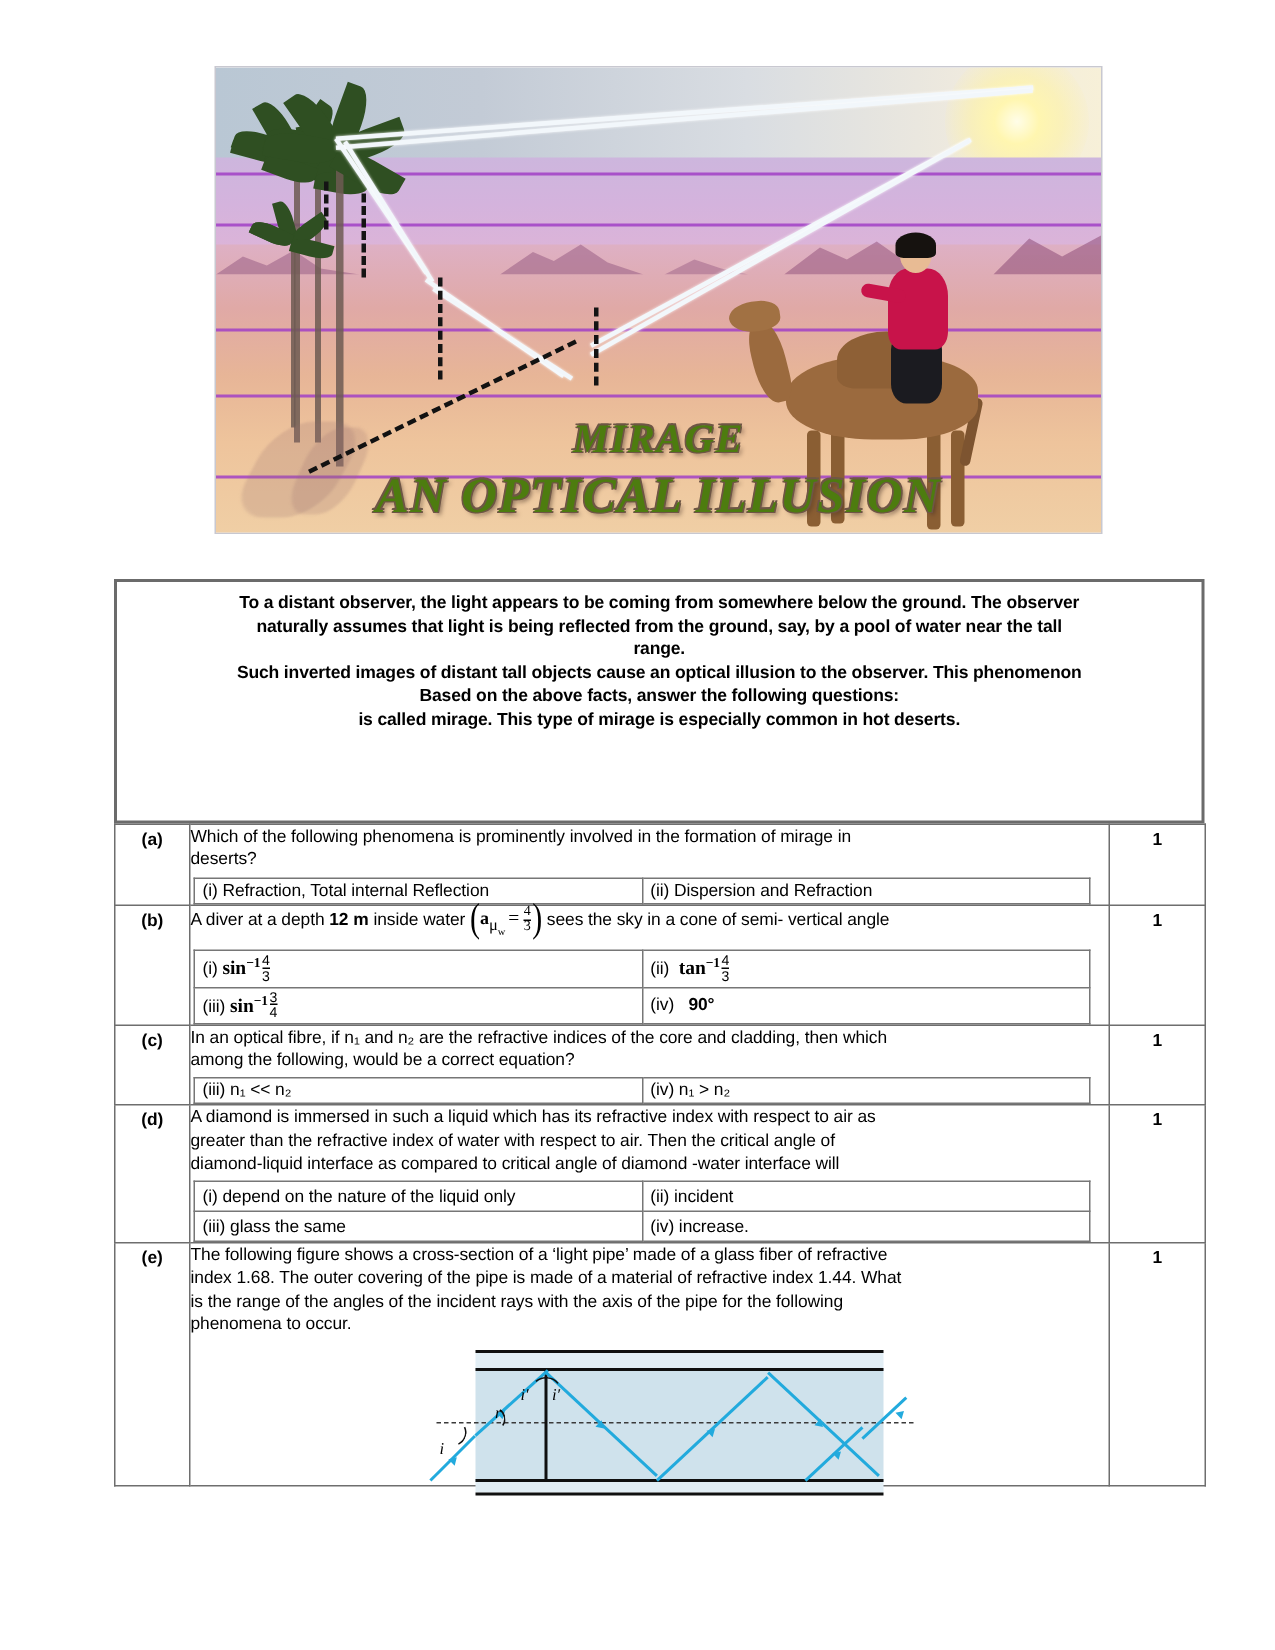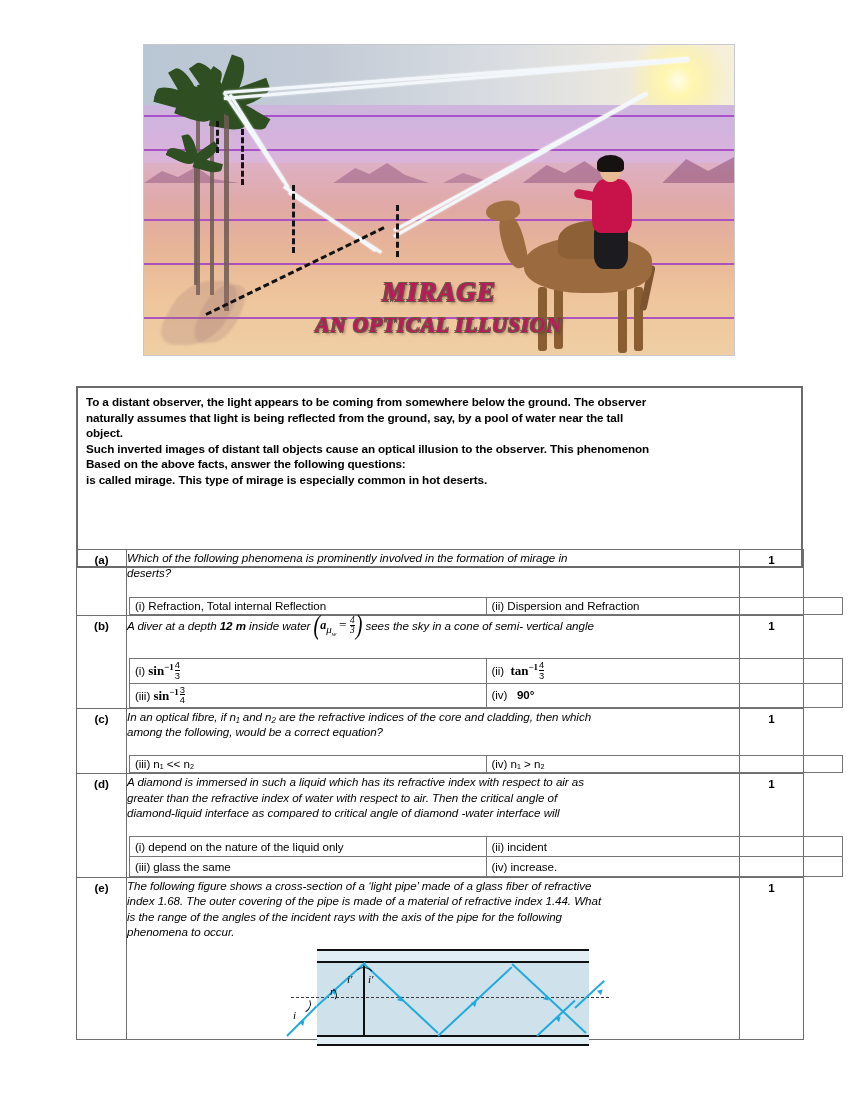--- a/index.html
+++ b/index.html
@@ -130,33 +130,34 @@
     background: #16120f; border-radius: 50% 50% 20% 20%;
   }
   .rider-arm {
     position: absolute; left: 78px; top: -4px; width: 30px; height: 9px;
     background: #c8134a; border-radius: 5px; transform: rotate(10deg);
   }
   .caption {
     position: absolute; width: 100%; text-align: center;
     font-family: "Liberation Serif", serif;
     font-style: italic; font-weight: bold;
-    color: #be185d;
+    color: #4d7c0f;
     text-shadow: 1px 1px 0 #6e5645, -1px 1px 0 #6e5645, 1px -1px 0 #6e5645, -1px -1px 0 #6e5645, 2px 2px 3px rgba(60,40,30,.5);
     letter-spacing: 1px;
   }
   #caption-mirage { top: 232px; font-size: 27px; }
-  #caption-sub { top: 268px; font-size: 21px; }
+  #caption-sub { top: 268px; font-size: 33px; }
 
   
   #intro-box {
     position: absolute;
-    left: 76px; top: 386px; width: 727px; height: 182px;
+    left: 76px; top: 386px; width: 727px; height: 163px;
     border: 2px solid #6b6b6b;
     padding: 6px 8px 0 8px;
+    text-align: center;
   }
   #intro-box p {
     margin: 0;
     font-size: 11.7px;
     font-weight: bold;
     line-height: 15.6px;
     letter-spacing: -0.1px;
   }
 
   
@@ -175,29 +176,28 @@
   td.col-body  { width: 613px; padding: 6px 7px 5px 8px; }
   td.col-marks { width: 64px; text-align: center; padding-top: 7px; }
 
   .qlabel { font-size: 11.6px; font-weight: bold; }
   .marks  { font-size: 11.6px; font-weight: bold; }
 
   .qtext {
     font-size: 11.6px;
     line-height: 15.3px;
     letter-spacing: -0.05px;
-    font-style: italic;
   }
 
   
   table.opts {
-    width: 714px;
+    width: 598px;
     border-collapse: collapse;
     table-layout: fixed;
-    margin-top: 16px;
+    margin-top: 4px;
     margin-left: 2px;
   }
   table.opts td {
     border: 1px solid #767676;
     width: 50%;
     font-size: 11.6px;
     padding: 1px 4px 2px 5px;
     height: 17px;
     vertical-align: middle;
     letter-spacing: -0.05px;
@@ -384,21 +384,21 @@
     <div class="rider-hair"></div>
   </div>
 
   <div class="caption" id="caption-mirage">MIRAGE</div>
   <div class="caption" id="caption-sub">AN OPTICAL ILLUSION</div>
 </div>
 
 <div id="intro-box">
   <p>To a distant observer, the light appears to be coming from somewhere below the ground. The observer</p>
   <p>naturally assumes that light is being reflected from the ground, say, by a pool of water near the tall</p>
-  <p>object.</p>
+  <p>range.</p>
   <p>Such inverted images of distant tall objects cause an optical illusion to the observer. This phenomenon</p>
   <p>Based on the above facts, answer the following questions:</p>
   <p>is called mirage. This type of mirage is especially common in hot deserts.</p>
 </div>
 
 <table id="q-table">
   <tbody>
 
     <tr>
       <td class="col-label">

